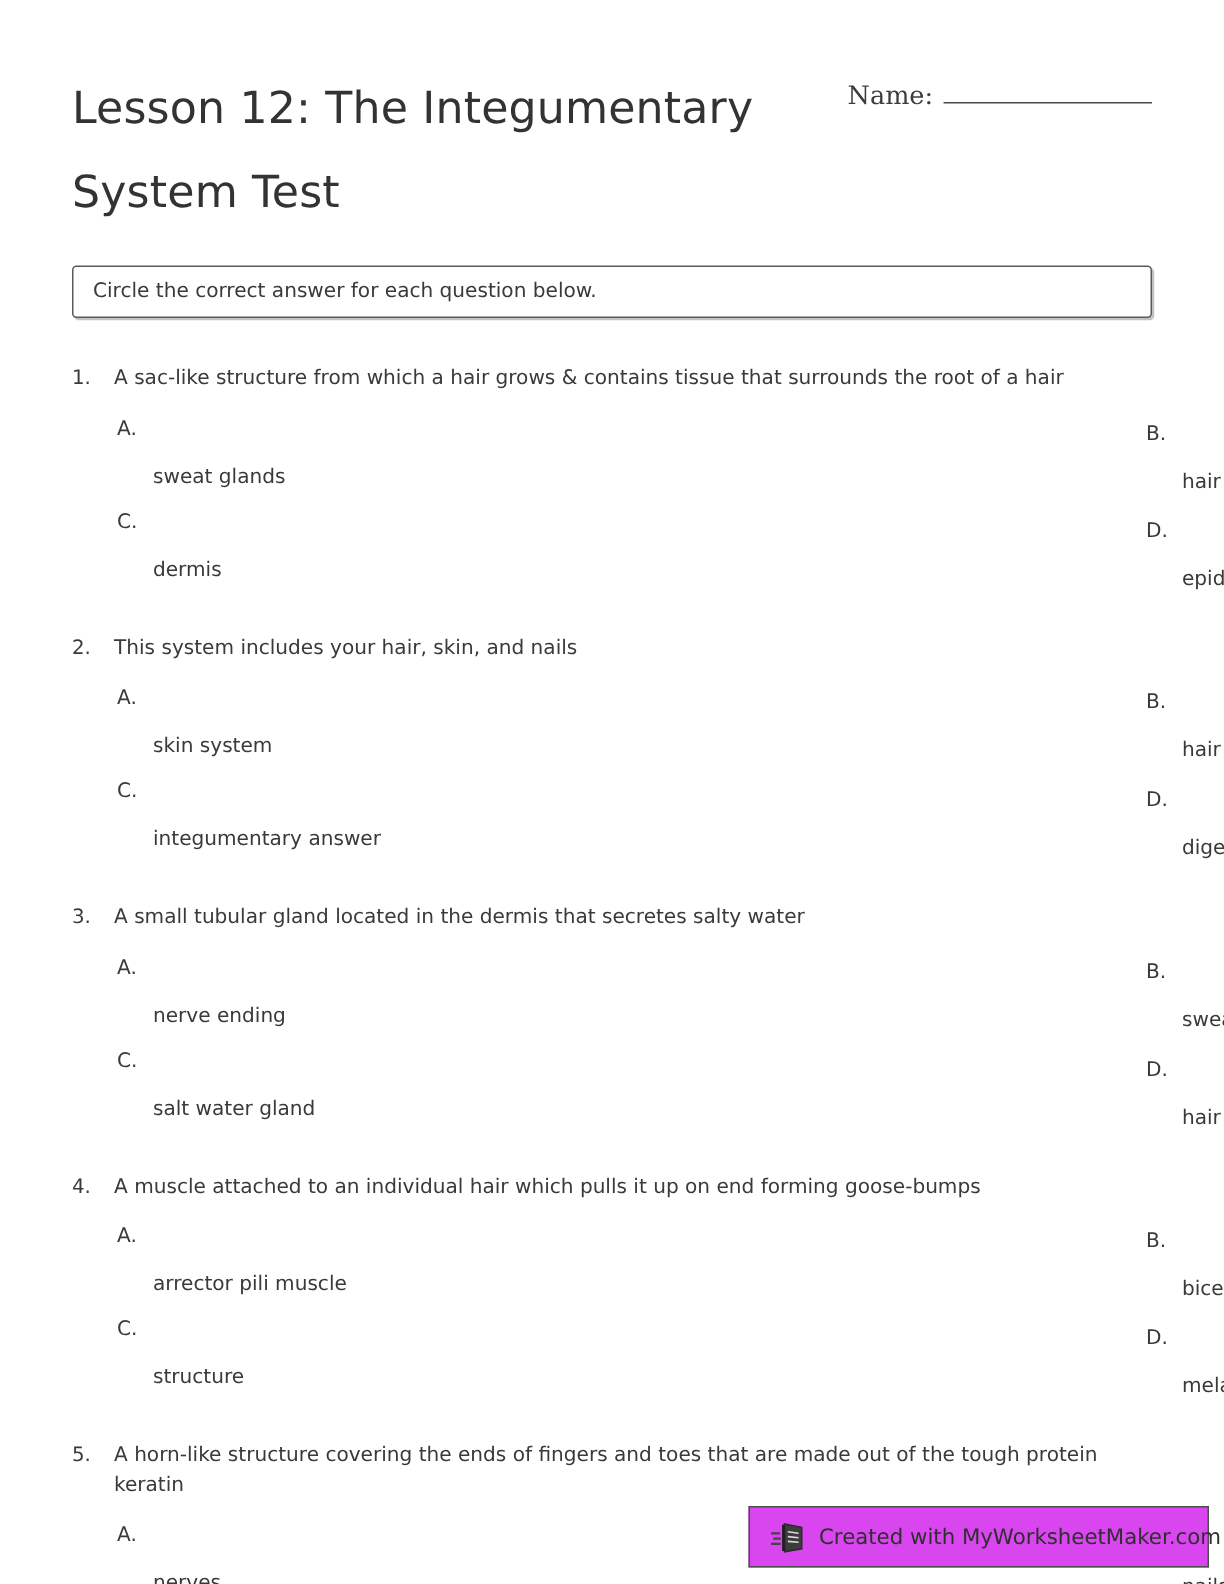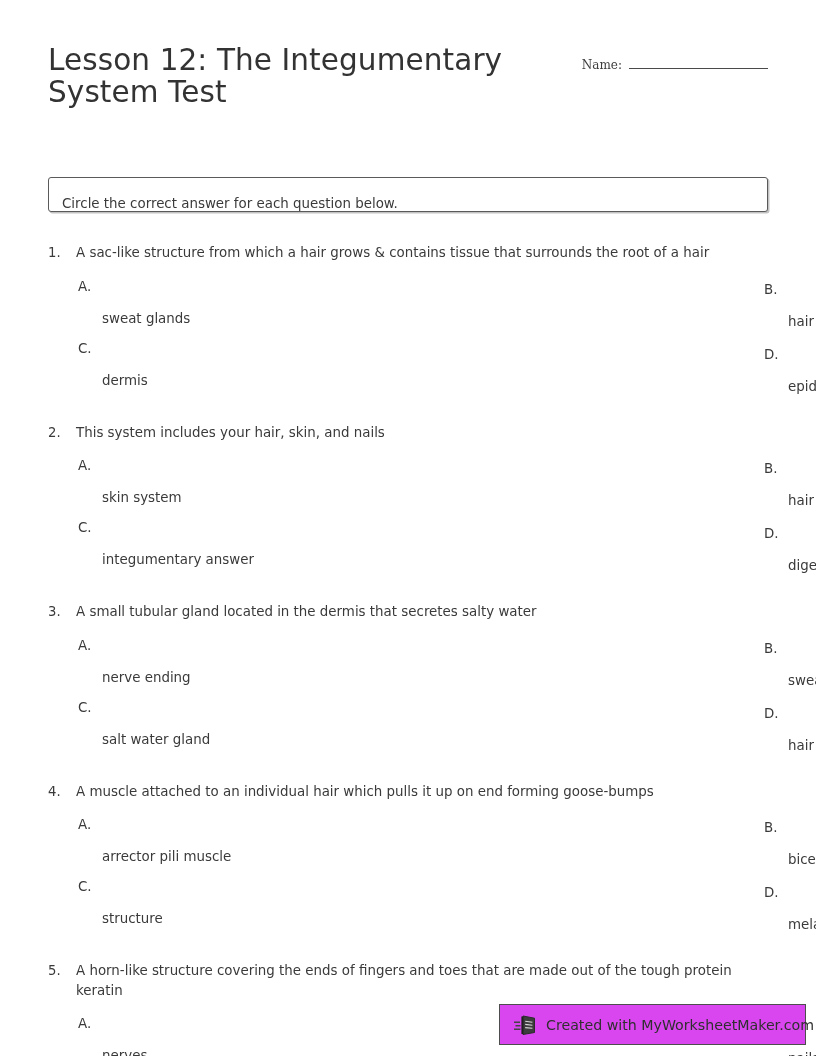--- a/index.html
+++ b/index.html
@@ -29,35 +29,35 @@
     top: 44px;
     width: 720px;
     height: 90px;
   }
   .title {
     position: absolute;
     left: 0;
     top: 0;
     width: 500px;
     font-size: 29.5px;
-    line-height: 32px;
+    line-height: 56px;
     font-weight: 400;
     color: #333333;
     letter-spacing: 0.1px;
   }
   .name-block {
     position: absolute;
     right: 0;
     top: 10px;
     display: flex;
     align-items: baseline;
   }
   .name-label {
     font-family: "DejaVu Serif", "Liberation Serif", serif;
-    font-size: 12px;
+    font-size: 17px;
     color: #3d3d3d;
     white-space: nowrap;
   }
   .name-line {
     display: inline-block;
     width: 139px;
     margin-left: 7px;
     border-bottom: 1.6px solid #4a4a4a;
     height: 14px;
   }
@@ -68,21 +68,21 @@
     left: 48px;
     top: 177px;
     width: 720px;
     height: 35px;
     box-sizing: border-box;
     border: 1px solid #5a5a5a;
     border-radius: 3px;
     background: #ffffff;
     box-shadow: 1.5px 1.5px 0 rgba(120,120,120,0.45);
     display: flex;
-    align-items: flex-end;
+    align-items: center;
   }
   .instruction-text {
     padding-left: 13px;
     font-size: 13.4px;
     color: #3a3a3a;
   }
 
   
   .questions {
     position: absolute;

